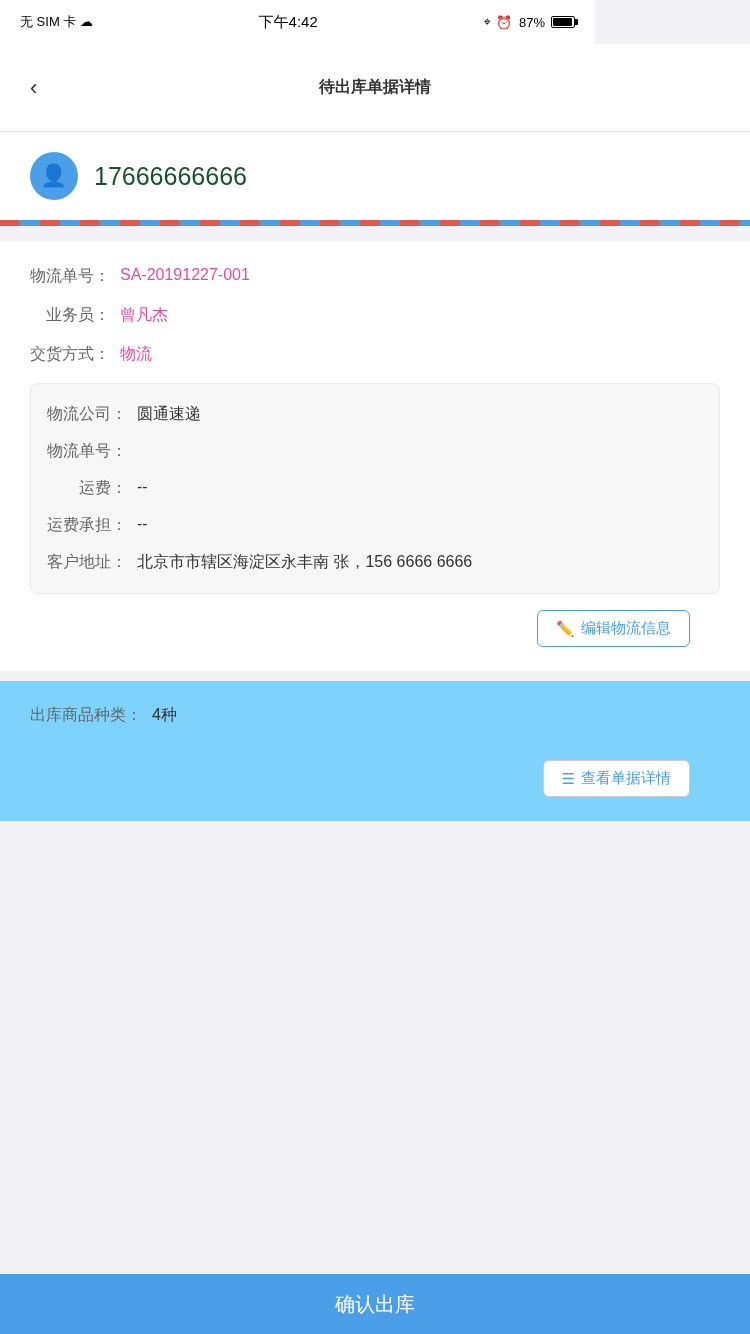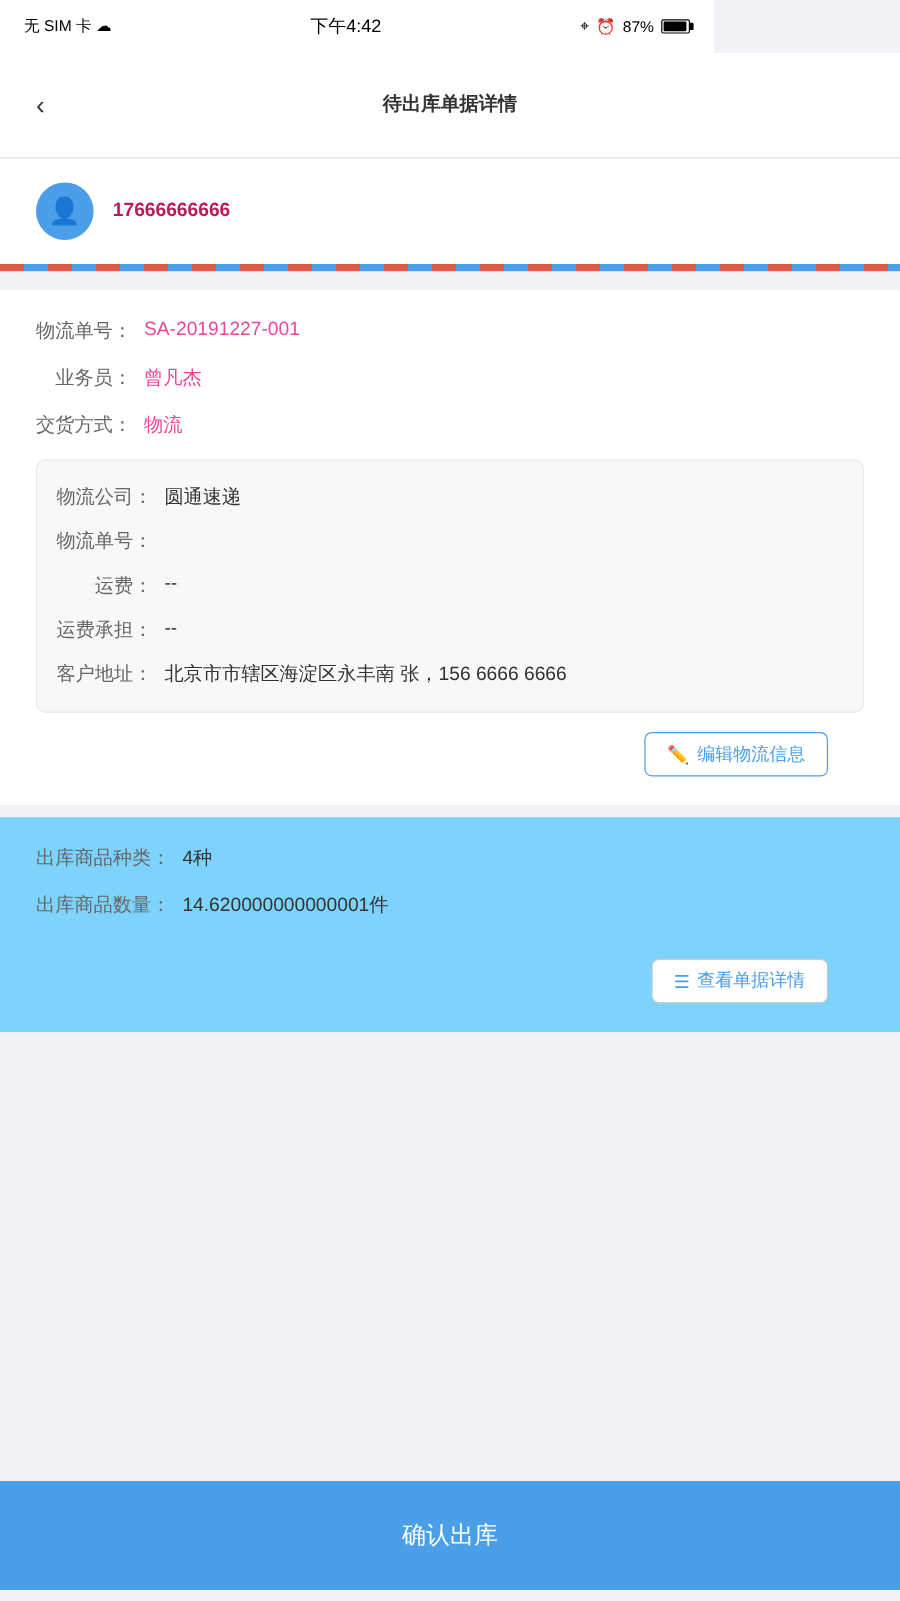--- a/index.html
+++ b/index.html
@@ -83,21 +83,21 @@
       gap: 16px;
     }
     .customer-avatar {
       width: 48px; height: 48px;
       background: #4a9fe8;
       border-radius: 50%;
       display: flex; align-items: center; justify-content: center;
       color: #fff; font-size: 22px;
     }
     .customer-phone {
-      font-size: 16px; font-weight: 700; color: #be185d;
+      font-size: 25px; font-weight: 400; color: #14532d;
     }
 
     
     .info-section {
       background: #fff;
       margin-top: 16px;
       padding: 24px 30px;
     }
     .info-row {
       display: flex;
@@ -224,24 +224,24 @@
 
     
     .bottom-spacer {
       height: 200px;
       background: #f2f2f7;
     }
 
     
     .confirm-bar {
       position: fixed;
-      bottom: 10px;
+      bottom: 0;
       left: 0;
       width: 750px;
-      height: 90px;
+      height: 60px;
       background: #4a9fe8;
       display: flex;
       align-items: center;
       justify-content: center;
       cursor: pointer;
     }
     .confirm-text {
       color: #fff;
       font-size: 20px;
       font-weight: 500;
@@ -323,24 +323,20 @@
   </div>
 </div>
 
 <div class="section-separator"></div>
 
 <div class="goods-section">
   <div class="goods-row">
     <span class="goods-label">出库商品种类：</span>
     <span class="goods-value">4种</span>
   </div>
-  <div class="goods-row">
-    <span class="goods-label">出库商品数量：</span>
-    <span class="goods-value">14.620000000000001件</span>
-  </div>
 
   <div class="view-btn-row">
     <button class="view-btn">
       <span>☰</span>
       <span>查看单据详情</span>
     </button>
   </div>
 </div>
 
 <div class="bottom-spacer"></div>

